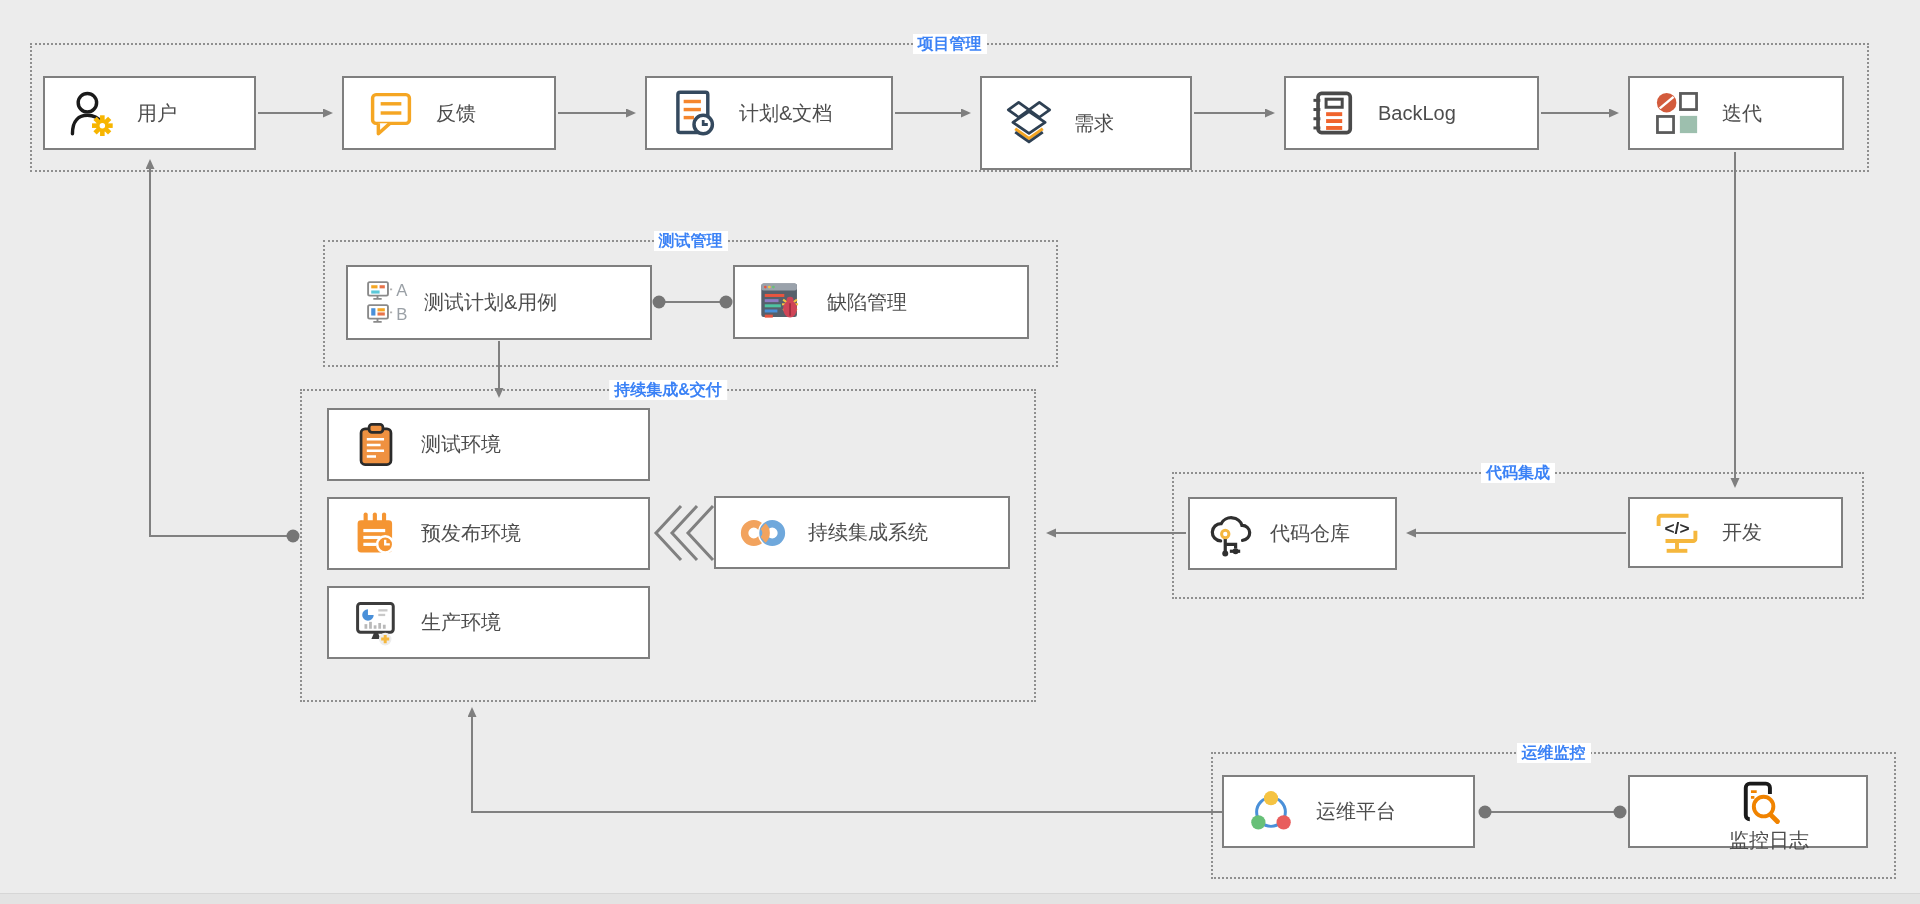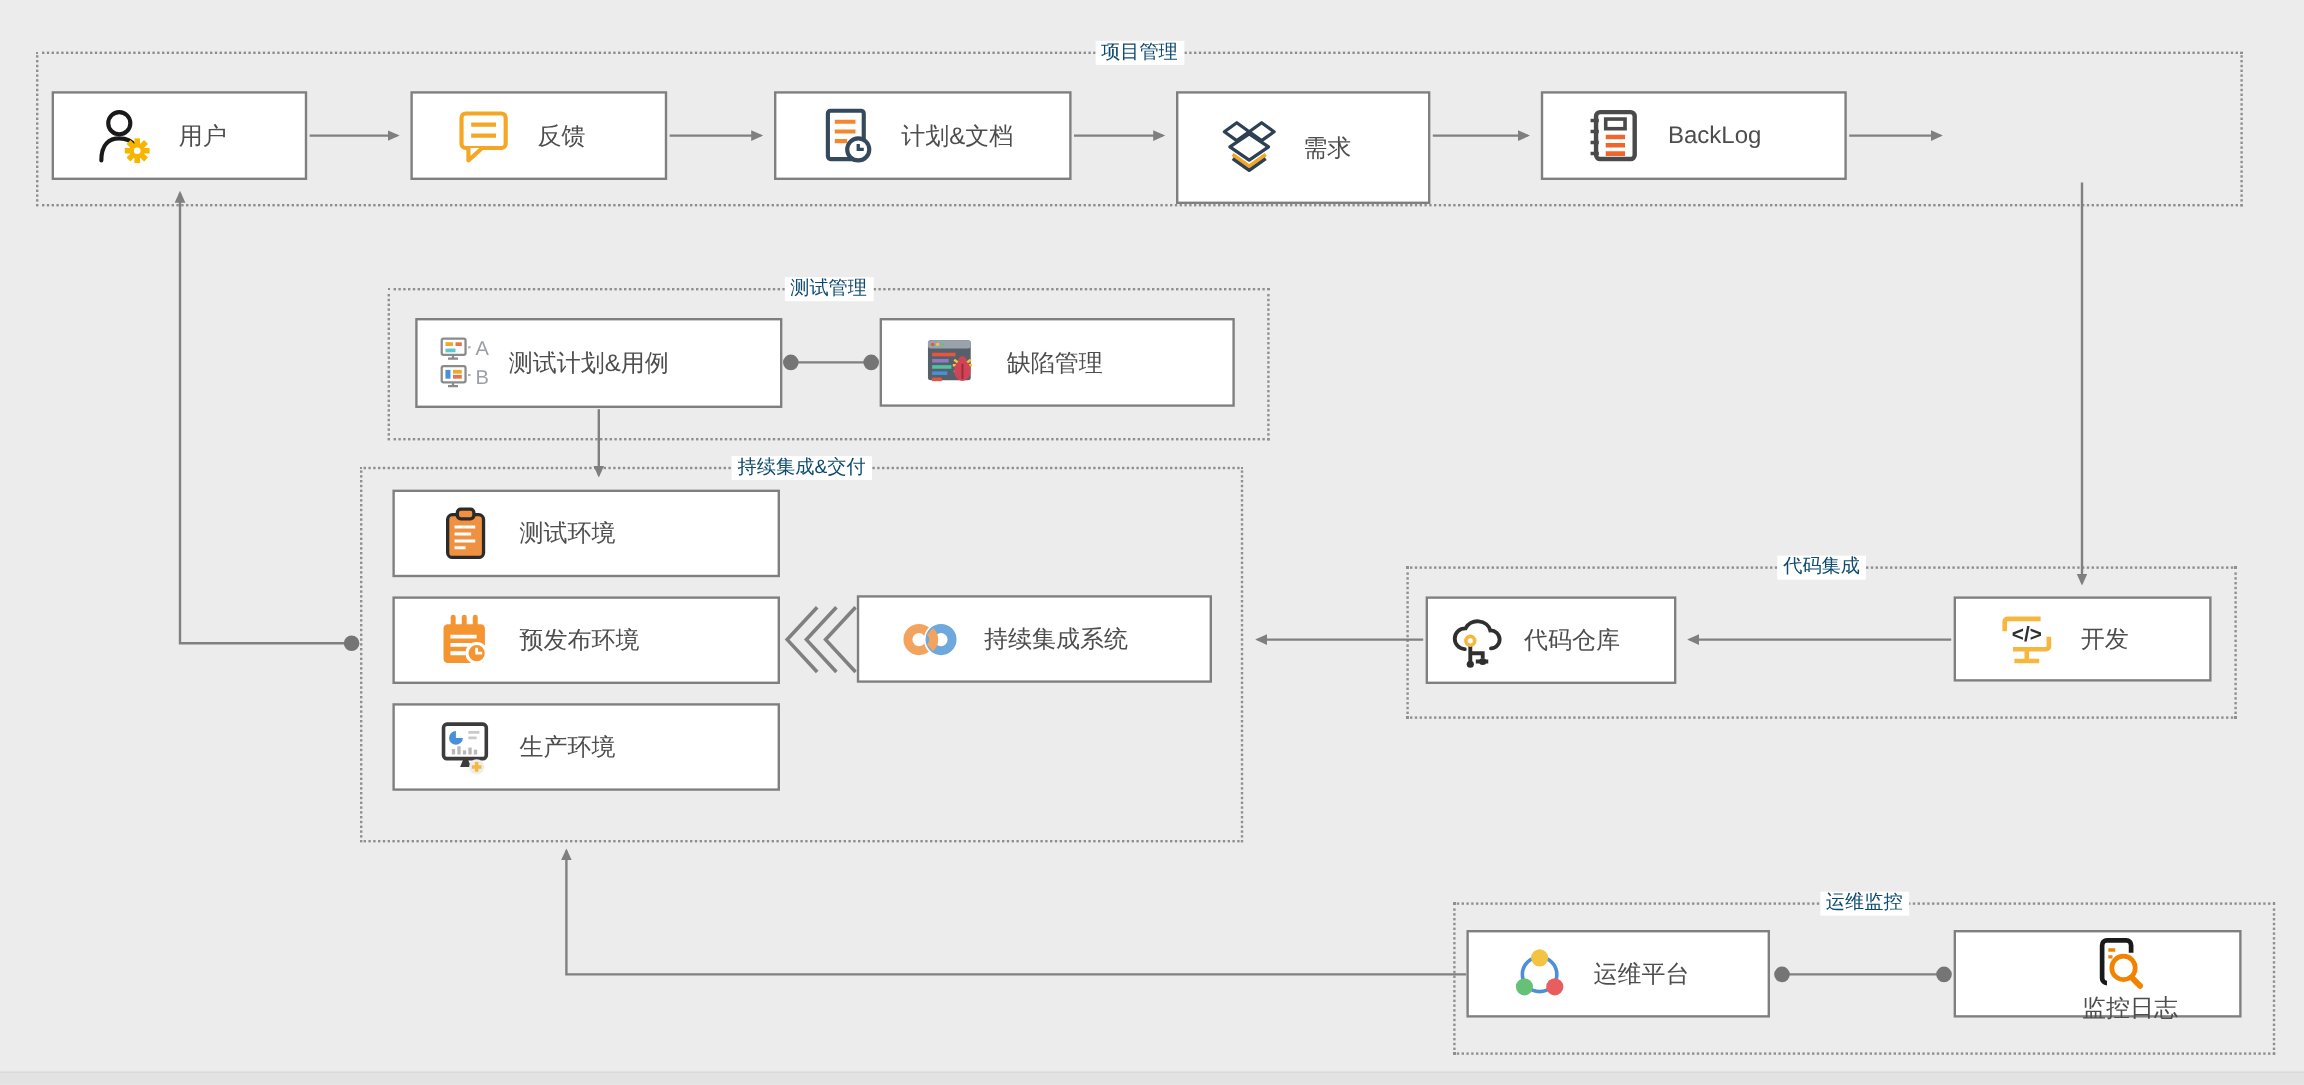--- a/index.html
+++ b/index.html
@@ -20,33 +20,33 @@
   .group{
     position:absolute;
     border:2px dotted #8f8f8f;
     z-index:1;
   }
   .group-label{
     position:absolute;
     top:-11px;left:50%;transform:translateX(-50%);
     background:#ffffff;
     padding:0 5px;
-    font-size:16px;font-weight:normal;color:#0c4a6e;
+    font-size:16px;font-weight:bold;color:#3b82f6;
     white-space:nowrap;line-height:20px;
   }
   .wires{
     position:absolute;left:0;top:0;z-index:2;pointer-events:none;
   }
   .node{
     position:absolute;
     background:#ffffff;
     border:2px solid #7f7f7f;
     box-sizing:border-box;
     display:flex;align-items:center;
-    padding-left:34px;
+    padding-left:22px;
     z-index:3;
   }
   .node .icon{
     width:50px;height:50px;flex:0 0 50px;
     display:flex;align-items:center;justify-content:center;
   }
   .node .icon svg{width:46px;height:46px;}
   .node .label{
     margin-left:20px;
     font-size:20px;color:#4d4d4d;
@@ -185,20 +185,32 @@
         <line x1="3" y1="33" x2="9" y2="33" stroke="#4a4a4a" stroke-width="2.6"></line>
         <rect x="14" y="8" width="14" height="7" fill="none" stroke="#4a4a4a" stroke-width="2.6"></rect>
         <line x1="14" y1="21" x2="28" y2="21" stroke="#f0642d" stroke-width="3.4"></line>
         <line x1="14" y1="27" x2="28" y2="27" stroke="#f0642d" stroke-width="3.4"></line>
         <line x1="14" y1="33" x2="28" y2="33" stroke="#f0642d" stroke-width="3.4"></line>
       </svg>
     </span>
     <span class="label">BackLog</span>
   </div>
 
+  <div class="node" style="left:1628px;top:76px;width:216px;height:74px;">
+    <span class="icon">
+      <svg viewBox="0 0 40 40">
+        <circle cx="11" cy="11" r="8.5" fill="#d35b3c"></circle>
+        <line x1="5" y1="16" x2="17" y2="6" stroke="#ffffff" stroke-width="2.2"></line>
+        <rect x="23" y="3" width="14" height="14" fill="#ffffff" stroke="#5a5a5a" stroke-width="2.4"></rect>
+        <rect x="3" y="23" width="14" height="14" fill="#ffffff" stroke="#5a5a5a" stroke-width="2.4"></rect>
+        <rect x="23" y="23" width="14" height="14" fill="#9dbfae" stroke="#9dbfae"></rect>
+      </svg>
+    </span>
+    <span class="label">迭代</span>
+  </div>
 
   <div class="node" style="left:346px;top:265px;width:306px;height:75px;padding-left:16px;">
     <span class="icon">
       <svg viewBox="0 0 44 44">
         <g stroke="#8a8a8a" stroke-width="1.8" fill="#ffffff">
           <rect x="2" y="2" width="19" height="13" rx="1.5"></rect>
           <rect x="2" y="24" width="19" height="13" rx="1.5"></rect>
         </g>
         <rect x="5" y="5" width="6" height="3" fill="#f5a623"></rect>
           <rect x="13" y="5" width="5" height="3" fill="#e8734a"></rect>

